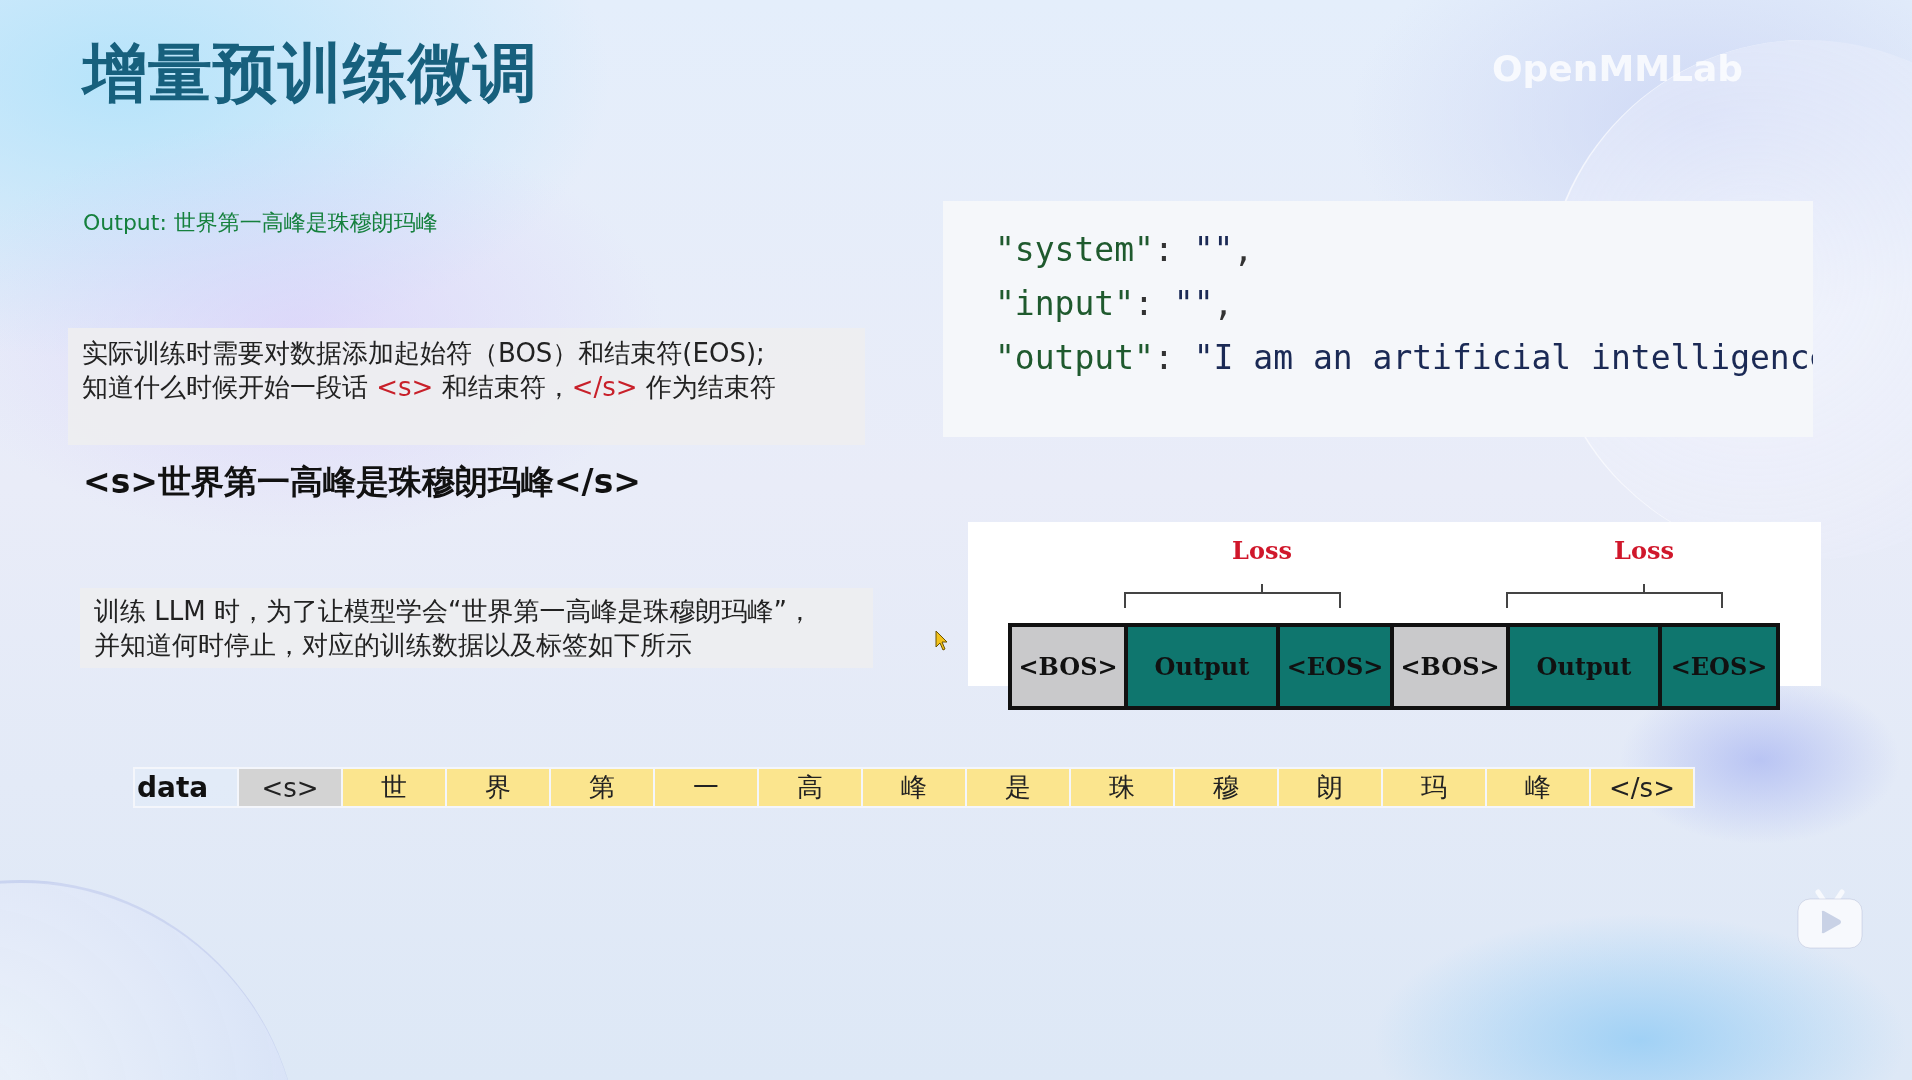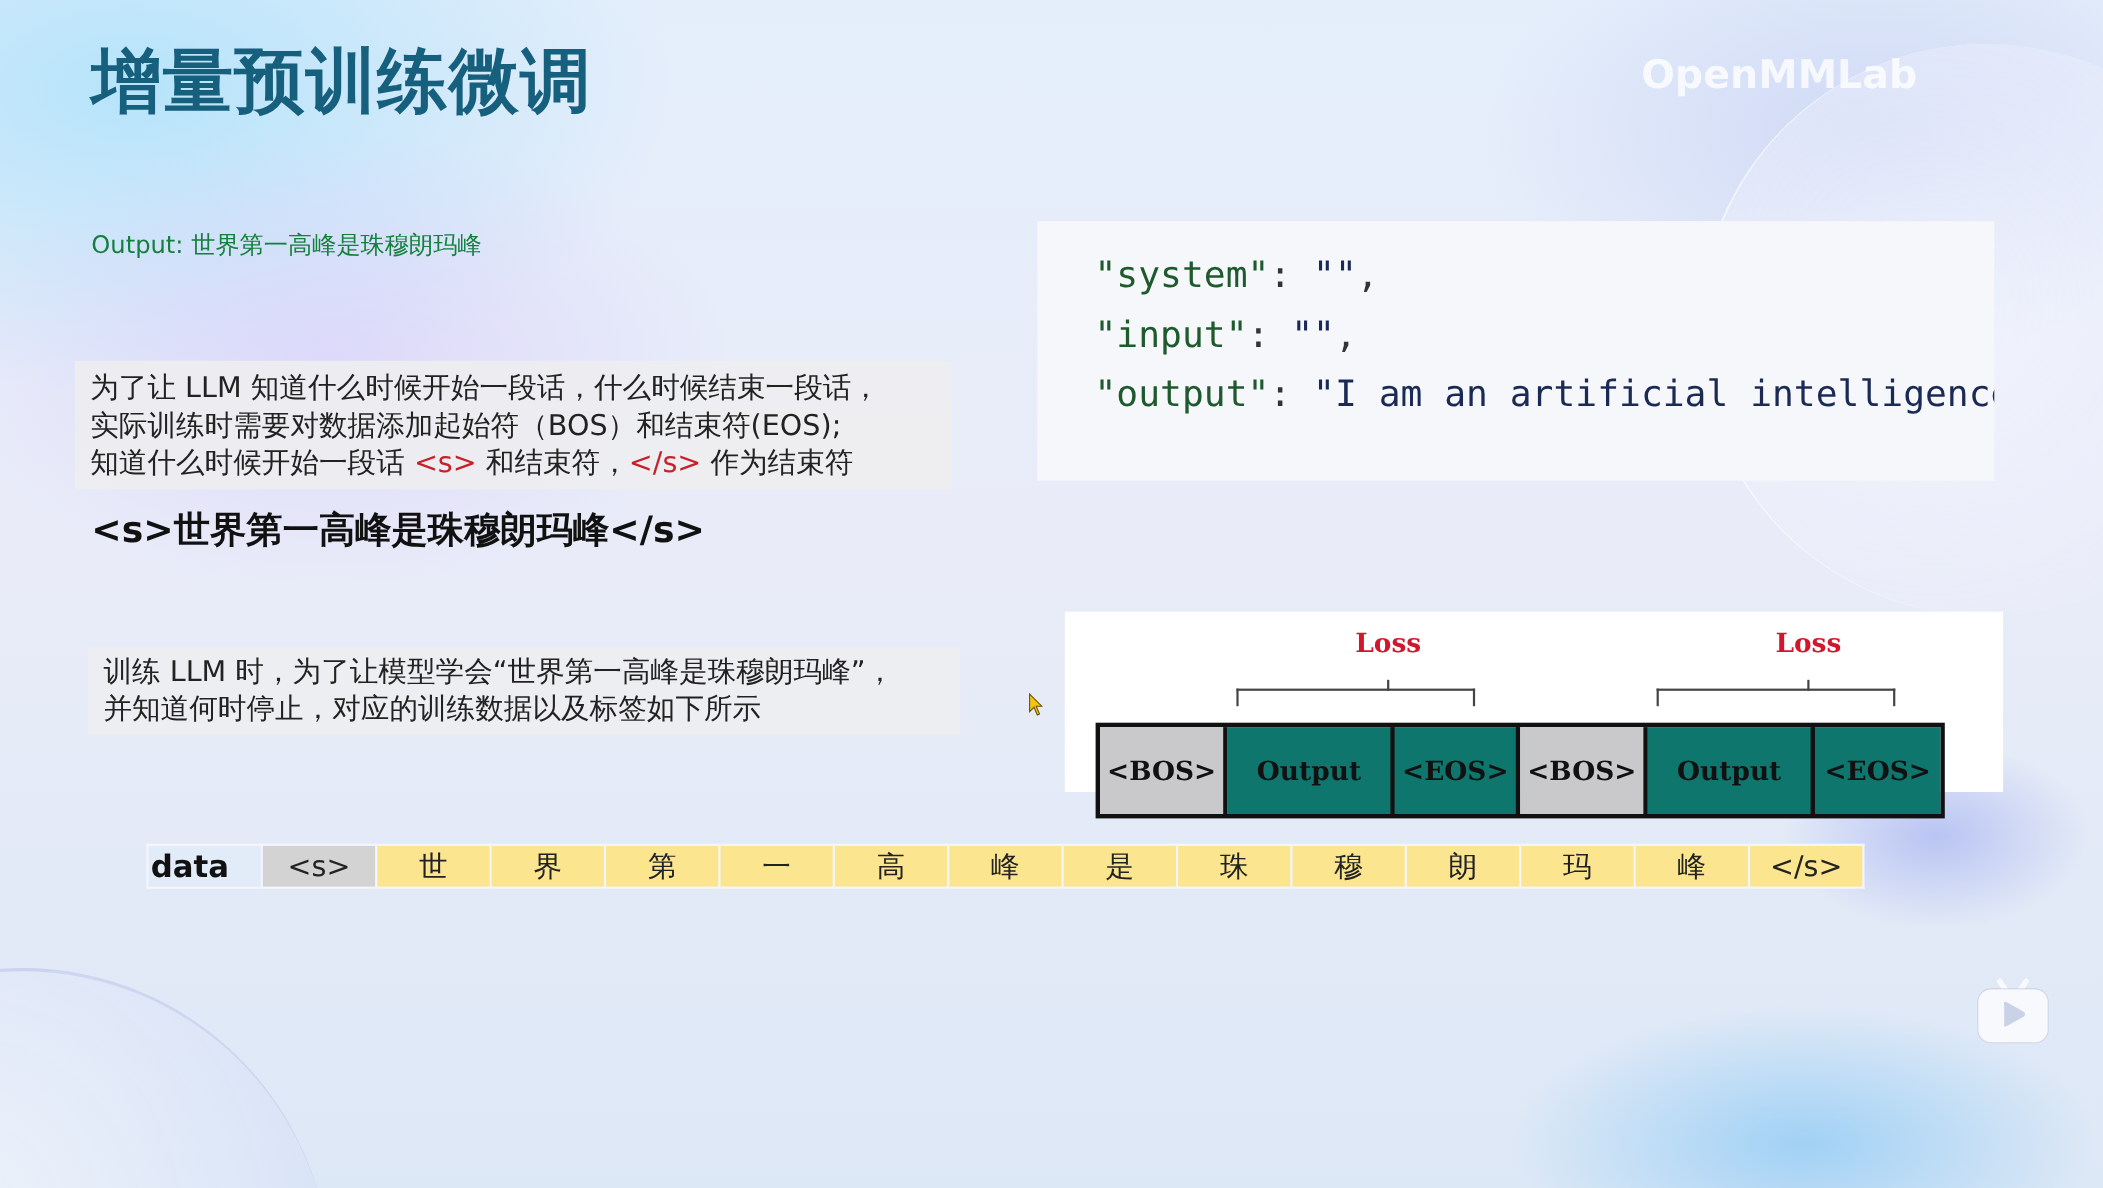--- a/index.html
+++ b/index.html
@@ -52,30 +52,30 @@
   .code-panel {
     position:absolute; left:943px; top:201px; width:870px; height:236px; background:#f5f7fa;
     overflow:hidden; box-sizing:border-box; padding:22px 0 0 52px;
     font-family:"DejaVu Sans Mono", "Liberation Mono", monospace; font-size:33px; line-height:54px;
   }
   .code-line { white-space:pre; }
   .code-key { color:#1f5a2e; }
   .code-punc { color:#333; }
   .code-str { color:#1b2a55; }
   .diagram {
-    position:absolute; left:968px; top:522px; width:853px; height:164px; background:#ffffff;margin-top:34px;
+    position:absolute; left:968px; top:522px; width:853px; height:164px; background:#ffffff;
   }
   .loss {
     position:absolute; top:14px; font-family:"DejaVu Serif","Liberation Serif",serif; font-weight:bold;
     color:#d0172b; font-size:24px; transform:translateX(-50%);
   }
   .bracket { position:absolute; top:70px; height:14px; border:2px solid #444; border-bottom:none; }
   .bracket-tick { position:absolute; top:62px; width:2px; height:10px; background:#444; }
   .token-bar {
-    position:absolute; left:28px; top:101px; height:87px; display:flex; border:4px solid #111;
+    position:absolute; left:40px; top:101px; height:87px; display:flex; border:4px solid #111;
     box-sizing:border-box;
     align-items:flex-end;
   }
   .token {
     height:100%; display:flex; align-items:center; justify-content:center; box-sizing:border-box;
     border-right:4px solid #111; font-family:"DejaVu Serif","Liberation Serif",serif; font-weight:bold;
     font-size:24px; color:#111;
   }
   .token:last-child { border-right:none; }
   .token.gray { background:#c9c9cb; }
@@ -107,21 +107,20 @@
 
 <h1 class="title">增量预训练微调</h1>
 
 <div class="watermark">
   <span>OpenMMLab</span>
 </div>
 
 <p class="output-line">Output: 世界第一高峰是珠穆朗玛峰</p>
 
 <div class="note1">
-  <div>为了让 LLM 知道什么时候开始一段话，什么时候结束一段话，</div>
   <div>实际训练时需要对数据添加起始符（BOS）和结束符(EOS);</div>
   <div><span>知道什么时候开始一段话 </span><span class="tag">&lt;s&gt;</span><span> 和结束符，</span><span class="tag">&lt;/s&gt;</span><span> 作为结束符</span></div>
 </div>
 
 <p class="tagged-line">&lt;s&gt;世界第一高峰是珠穆朗玛峰&lt;/s&gt;</p>
 
 <div class="note2">
   <div>训练 LLM 时，为了让模型学会“世界第一高峰是珠穆朗玛峰”，</div>
   <div>并知道何时停止，对应的训练数据以及标签如下所示</div>
 </div>

